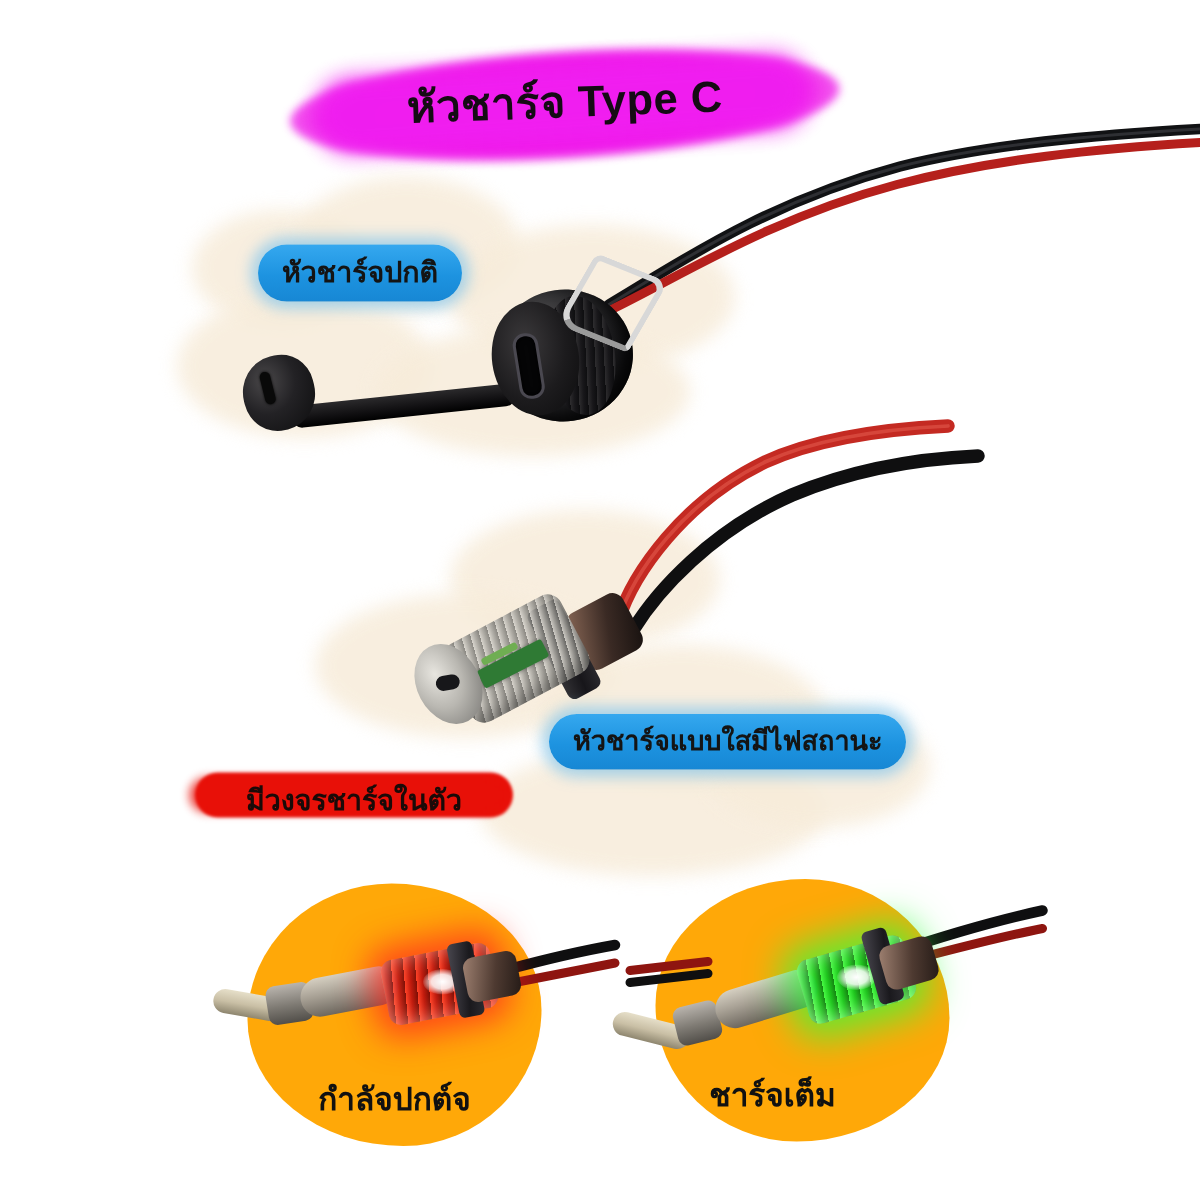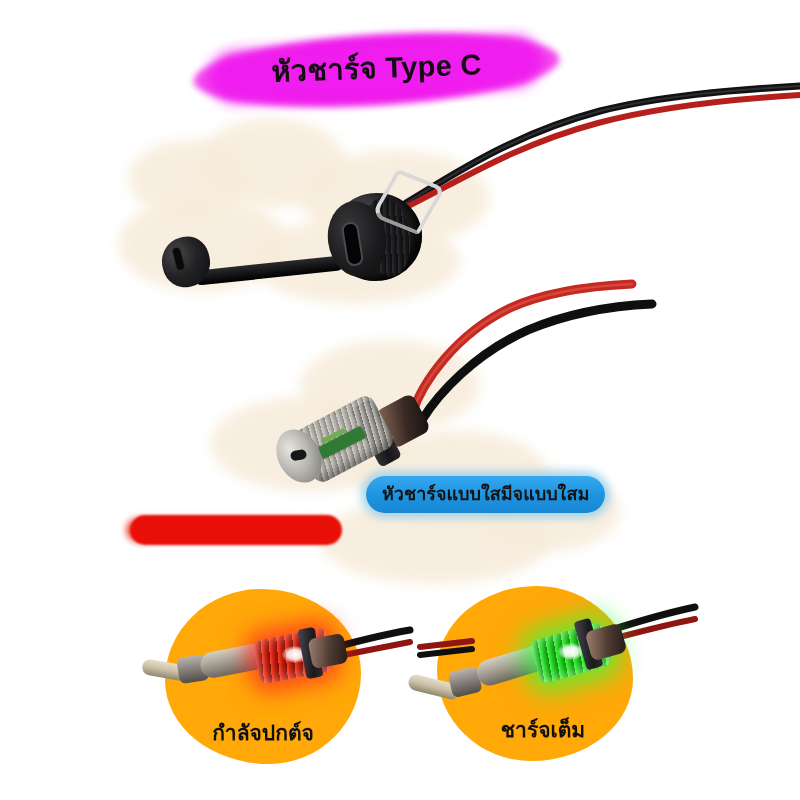--- a/index.html
+++ b/index.html
@@ -131,21 +131,21 @@
   .status-caption {
     position: absolute;
     width: 196px;
     text-align: center;
     font-size: 21px;
     font-weight: 700;
     color: #111111;
     white-space: nowrap;
   }
   #caption-charging { left: 165px; top: 716px; }
-  #caption-full     { left: 445px; top: 713px; }
+  #caption-full     { left: 417px; top: 713px; }
 
   
   #photo-top { position: absolute; left: 150px; top: 85px; width: 650px; height: 230px; }
 
   .wire-svg { position: absolute; left: 0; top: 0; overflow: visible; }
 
   .conn-black-body {
     position: absolute;
     left: 180px;
     top: 108px;
@@ -398,37 +398,39 @@
     </svg>
     <div class="cap-strap"></div>
     <div class="dust-cap"></div>
     <div class="conn-black-body"></div>
     <div class="conn-ring-ridges"></div>
     <div class="conn-black-face"></div>
     <div class="typec-port"></div>
     <div class="metal-clip"></div>
   </div>
 
+  <div class="pill" id="label-normal">หัวชาร์จปกติ</div>
 
   <div id="photo-mid">
     <svg class="wire-svg" width="420" height="235" viewBox="0 0 420 235">
       <path d="M152,136 C162,104 196,56 250,30 C285,14 330,8 372,6" fill="none" stroke="#c42a22" stroke-width="9" stroke-linecap="round"></path>
       <path d="M162,142 C178,116 214,76 268,52 C306,36 348,28 392,26" fill="none" stroke="#0f0f10" stroke-width="9" stroke-linecap="round"></path>
       <path d="M152,136 C162,104 196,56 250,30 C285,14 330,8 372,6" fill="none" stroke="#e0564a" stroke-width="2.5" stroke-linecap="round" opacity=".65"></path>
     </svg>
     <div class="conn-clear-tail"></div>
     <div class="conn-clear-nut"></div>
     <div class="conn-clear-barrel"></div>
     <div class="pcb-green"></div>
     <div class="conn-clear-head"></div>
   </div>
 
-  <div class="pill" id="label-clear">หัวชาร์จแบบใสมีจแบบใสม</div>
+  <div class="pill" id="label-clear">หัวชาร์จแบบใสมีไฟสถานะ</div>
 
   <div id="label-circuit-band"></div>
+  <div id="label-circuit-text">มีวงจรชาร์จในตัว</div>
 
   <div class="status-blob" id="blob-charging"></div>
   <div class="status-blob" id="blob-full"></div>
 
   <div id="photo-charging">
     <svg class="wire-svg" width="260" height="140" viewBox="0 0 260 140">
       <path d="M168,66 C196,58 226,50 260,44" fill="none" stroke="#0f0f10" stroke-width="7" stroke-linecap="round"></path>
       <path d="M168,74 C198,68 228,62 260,56" fill="none" stroke="#8e1510" stroke-width="6" stroke-linecap="round"></path>
     </svg>
     <div class="cable-tan" style="left:-8px;top:76px;width:46px;transform:rotate(10deg);"></div>

